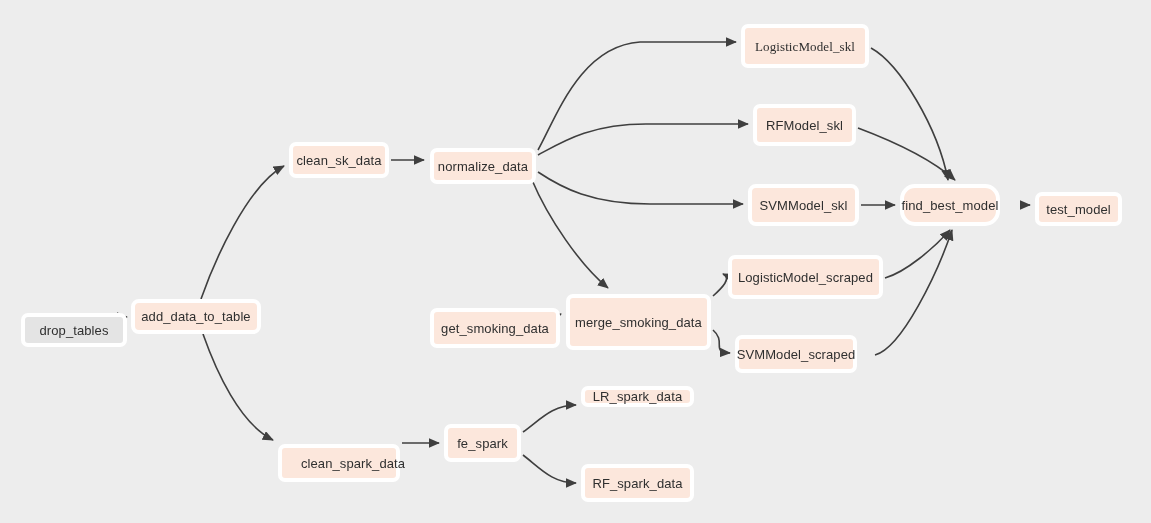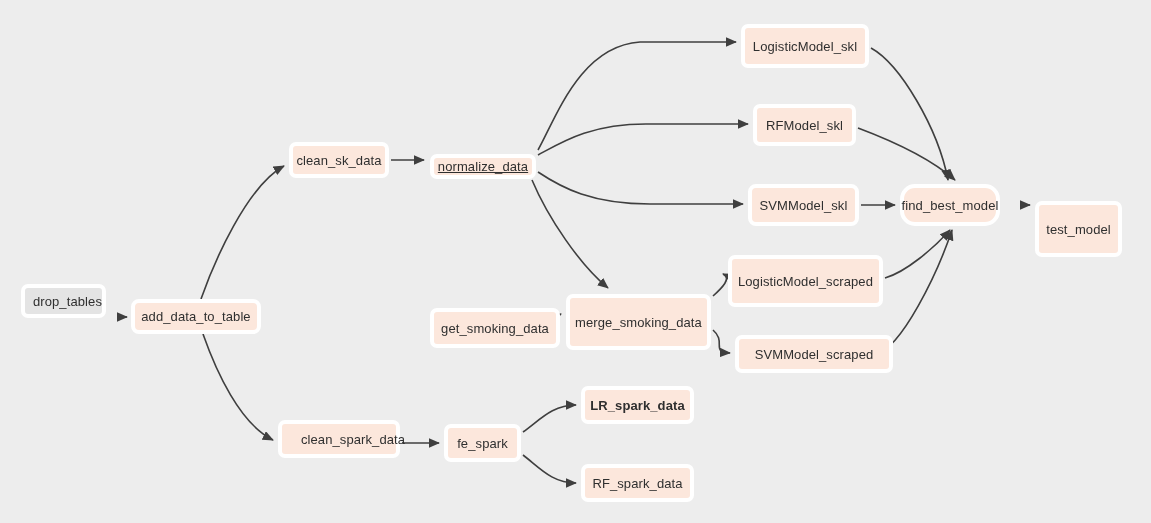--- a/index.html
+++ b/index.html
@@ -72,65 +72,65 @@
         <path d="M713,296 C722,288 732,278 723,274" fill="none" stroke="#3f3f3f" stroke-width="1.6" marker-end="url(#arrowhead)"></path>
         <path d="M713,330 C727,342 710,352 730,353" fill="none" stroke="#3f3f3f" stroke-width="1.6" marker-end="url(#arrowhead)"></path>
         <path d="M885,278 C906,272 934,248 950,230" fill="none" stroke="#3f3f3f" stroke-width="1.6" marker-end="url(#arrowhead)"></path>
         <path d="M875,355 C902,348 938,272 952,230" fill="none" stroke="#3f3f3f" stroke-width="1.6" marker-end="url(#arrowhead)"></path>
         <path d="M402,443 L439,443" fill="none" stroke="#3f3f3f" stroke-width="1.6" marker-end="url(#arrowhead)"></path>
         <path d="M523,432 C540,420 552,405 576,405" fill="none" stroke="#3f3f3f" stroke-width="1.6" marker-end="url(#arrowhead)"></path>
         <path d="M523,455 C540,468 552,483 576,483" fill="none" stroke="#3f3f3f" stroke-width="1.6" marker-end="url(#arrowhead)"></path>
       </g>
   </svg>
   <div id="nodes-group">
-      <div class="node grey" style="left: 21px; top: 284px; width: 85px; height: 34px; justify-content: flex-end;">
+      <div class="node grey" style="left: 21px; top: 313px; width: 106px; height: 34px;">
         <span class="node-label">drop_tables</span>
       </div>
       <div class="node" style="left: 131px; top: 299px; width: 130px; height: 35px; border-radius: 8px;">
         <span class="node-label">add_data_to_table</span>
       </div>
       <div class="node" style="left: 289px; top: 142px; width: 100px; height: 36px;">
         <span class="node-label">clean_sk_data</span>
       </div>
-      <div class="node" style="left: 430px; top: 154px; width: 106px; height: 25px; text-decoration: underline;">
+      <div class="node" style="left: 430px; top: 148px; width: 106px; height: 36px;">
         <span class="node-label">normalize_data</span>
       </div>
-      <div class="node" style="left: 741px; top: 24px; width: 128px; height: 44px;">
+      <div class="node" style="left: 741px; top: 24px; width: 128px; height: 44px; font-family: Liberation Serif, serif;">
         <span class="node-label">LogisticModel_skl</span>
       </div>
       <div class="node" style="left: 753px; top: 104px; width: 103px; height: 42px;">
         <span class="node-label">RFModel_skl</span>
       </div>
       <div class="node" style="left: 748px; top: 184px; width: 111px; height: 42px; border-radius: 8px;">
         <span class="node-label">SVMModel_skl</span>
       </div>
       <div class="node" style="left: 900px; top: 184px; width: 100px; height: 42px; border-radius: 15px;">
         <span class="node-label">find_best_model</span>
       </div>
-      <div class="node" style="left: 1035px; top: 201px; width: 87px; height: 56px;">
+      <div class="node" style="left: 1035px; top: 192px; width: 87px; height: 34px;">
         <span class="node-label">test_model</span>
       </div>
       <div class="node" style="left: 418px; top: 308px; width: 130px; height: 40px; margin-left: 12px;">
         <span class="node-label">get_smoking_data</span>
       </div>
       <div class="node" style="left: 566px; top: 294px; width: 145px; height: 56px;">
         <span class="node-label">merge_smoking_data</span>
       </div>
-      <div class="node" style="left: 728px; top: 255px; width: 155px; height: 52px;">
+      <div class="node" style="left: 728px; top: 255px; width: 155px; height: 44px;">
         <span class="node-label">LogisticModel_scraped</span>
       </div>
-      <div class="node" style="left: 735px; top: 335px; width: 158px; height: 38px;">
+      <div class="node" style="left: 735px; top: 335px; width: 122px; height: 38px;">
         <span class="node-label">SVMModel_scraped</span>
       </div>
-      <div class="node" style="left: 278px; top: 420px; width: 122px; height: 38px; padding-left: 28px;">
+      <div class="node" style="left: 278px; top: 444px; width: 122px; height: 38px; padding-left: 28px;">
         <span class="node-label">clean_spark_data</span>
       </div>
       <div class="node" style="left: 444px; top: 424px; width: 77px; height: 38px;">
         <span class="node-label">fe_spark</span>
       </div>
-      <div class="node" style="left: 581px; top: 386px; width: 113px; height: 38px; font-weight: bold;">
+      <div class="node" style="left: 581px; top: 386px; width: 113px; height: 21px;">
         <span class="node-label">LR_spark_data</span>
       </div>
       <div class="node" style="left: 581px; top: 464px; width: 113px; height: 38px;">
         <span class="node-label">RF_spark_data</span>
       </div>
     </div>
 </div>
 
 </body></html>

